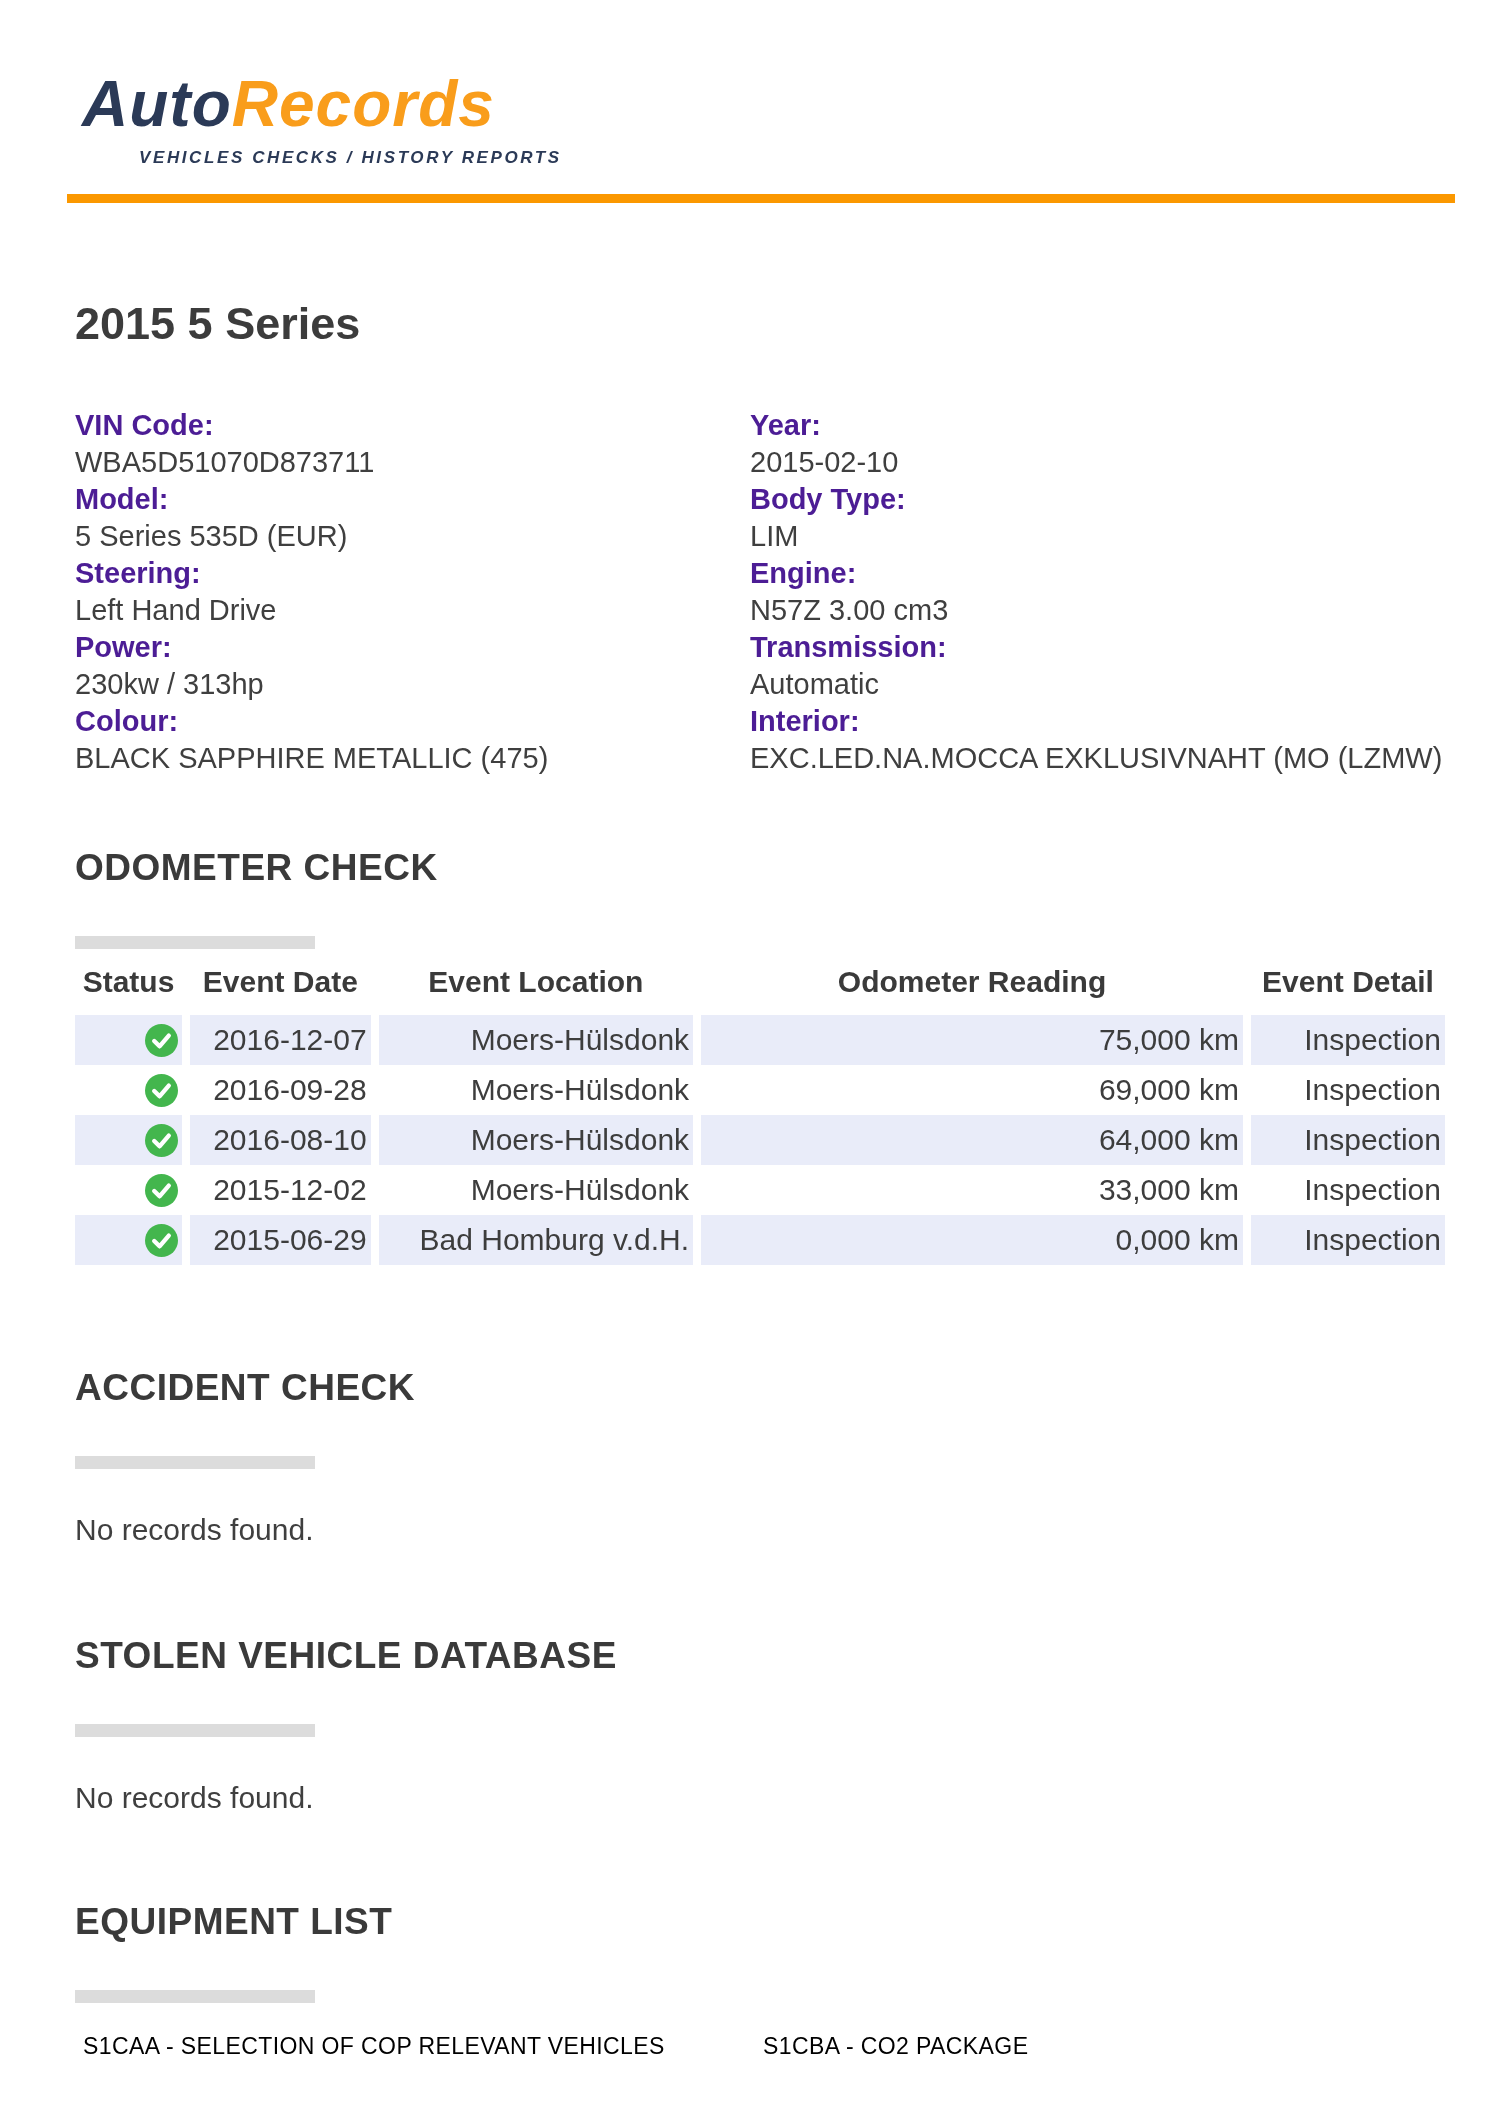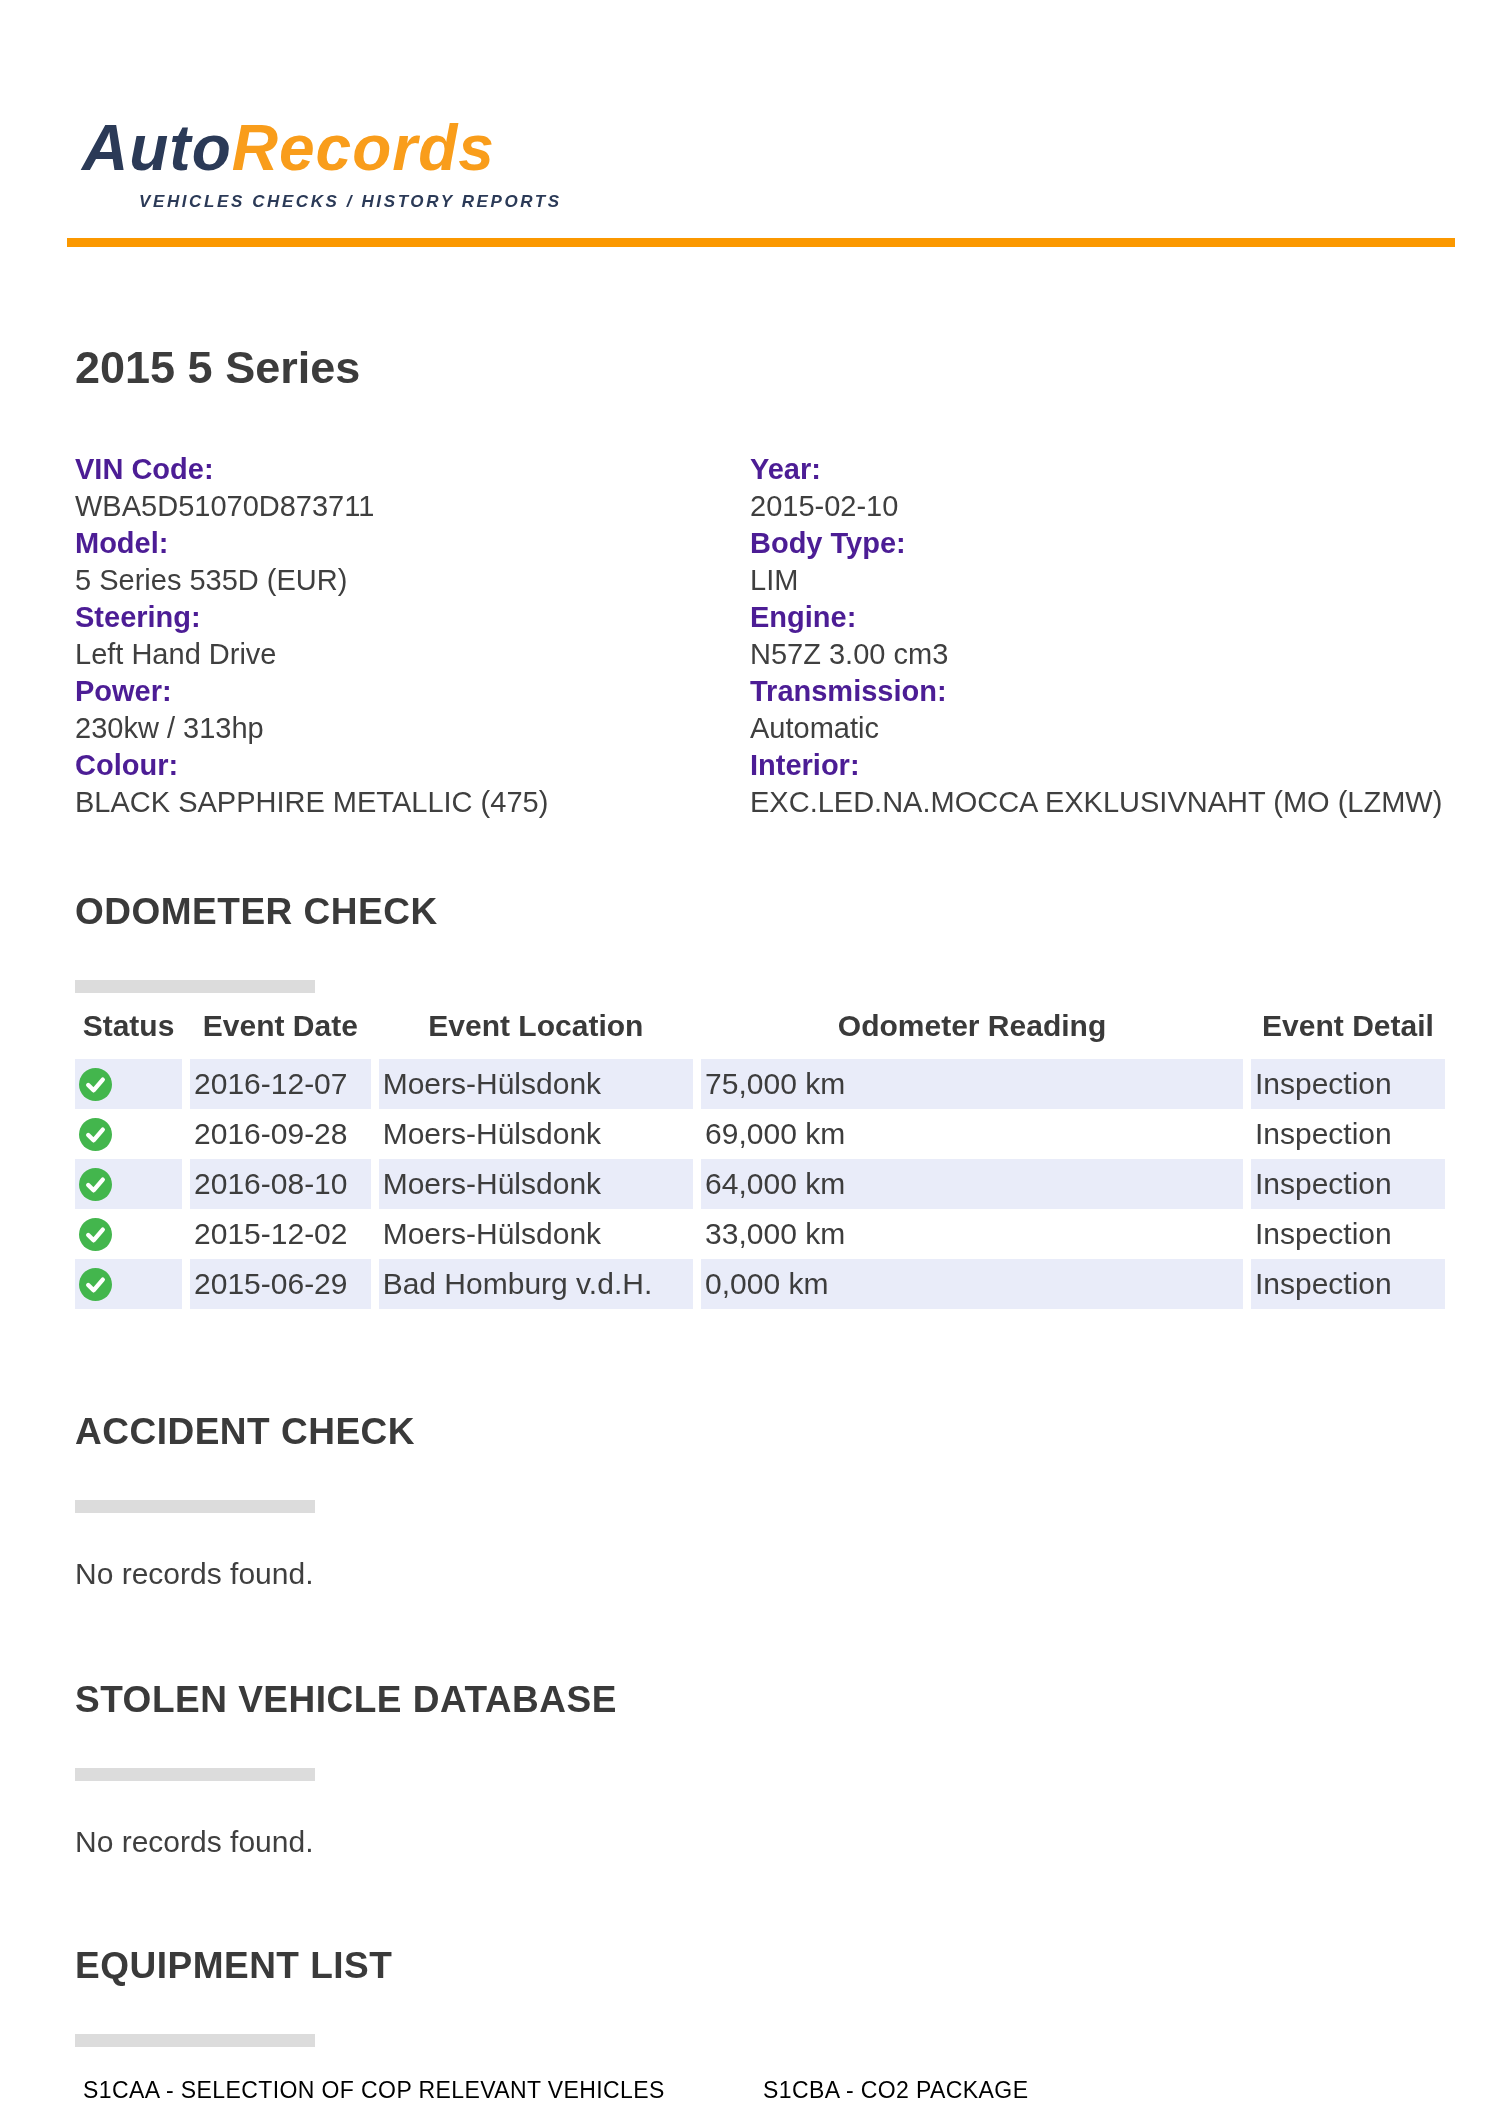--- a/index.html
+++ b/index.html
@@ -3,21 +3,21 @@
 <meta charset="utf-8">
 <style>
   html,body{margin:0;padding:0;background:#ffffff;}
   .page{
     position:relative;width:1500px;height:2122px;margin:0 auto;
     background:#ffffff;overflow:hidden;
     font-family:"Liberation Sans",sans-serif;color:#3f3f3f;
   }
   
   .header{padding:72px 0 0 82px;}
-  .logo{font-size:64px;line-height:1;font-weight:700;font-style:italic;letter-spacing:1px;margin-top:44px;}
+  .logo{font-size:64px;line-height:1;font-weight:700;font-style:italic;letter-spacing:1px;}
   .logo .auto{color:#2b3a57;}
   .logo .records{color:#f99d1b;}
   .tagline{margin:12px 0 0 57px;font-size:17px;font-weight:700;font-style:italic;
            letter-spacing:2.6px;color:#2b3a57;}
   .divider{height:9px;background:#fb9800;margin:26px 45px 0 -15px;}
   
   .main{padding:0 55px 0 75px;}
   .page-title{margin:96px 0 0;font-size:45px;line-height:1.1;font-weight:700;color:#3c3c3c;}
   .details{display:grid;grid-template-columns:665px 1fr;column-gap:10px;
            margin-top:58px;font-size:29px;line-height:37px;}
@@ -28,21 +28,21 @@
   .section-bar{width:240px;height:13px;background:#dcdcdc;margin-top:50px;}
   .no-records{margin:44px 0 0;font-size:30px;}
   .section-odometer{margin-top:72px;}
   .section-accident{margin-top:104px;}
   .section-stolen{margin-top:90px;}
   .section-equipment{margin-top:88px;}
   
   table.odo{width:calc(100% + 16px);margin-left:-8px;margin-top:16px;
             border-collapse:separate;border-spacing:8px 0;font-size:30px;color:#3d3d3d;}
   table.odo th{font-size:30px;font-weight:700;color:#3a3a3a;padding:0 0 16px;}
-  table.odo td{height:50px;text-align:left;vertical-align:middle;padding:0 4px;}
+  table.odo td{height:50px;text-align:right;vertical-align:middle;padding:0 4px;}
   table.odo tbody tr:nth-child(odd) td{background:#e9ecf9;}
   table.odo td svg{vertical-align:middle;display:inline-block;}
   
   .equipment-grid{display:grid;grid-template-columns:680px 1fr;margin-top:30px;
                   padding-left:8px;font-size:23px;letter-spacing:.4px;color:#000000;}
 </style>
 </head>
 <body>
 
 <div class="page">

